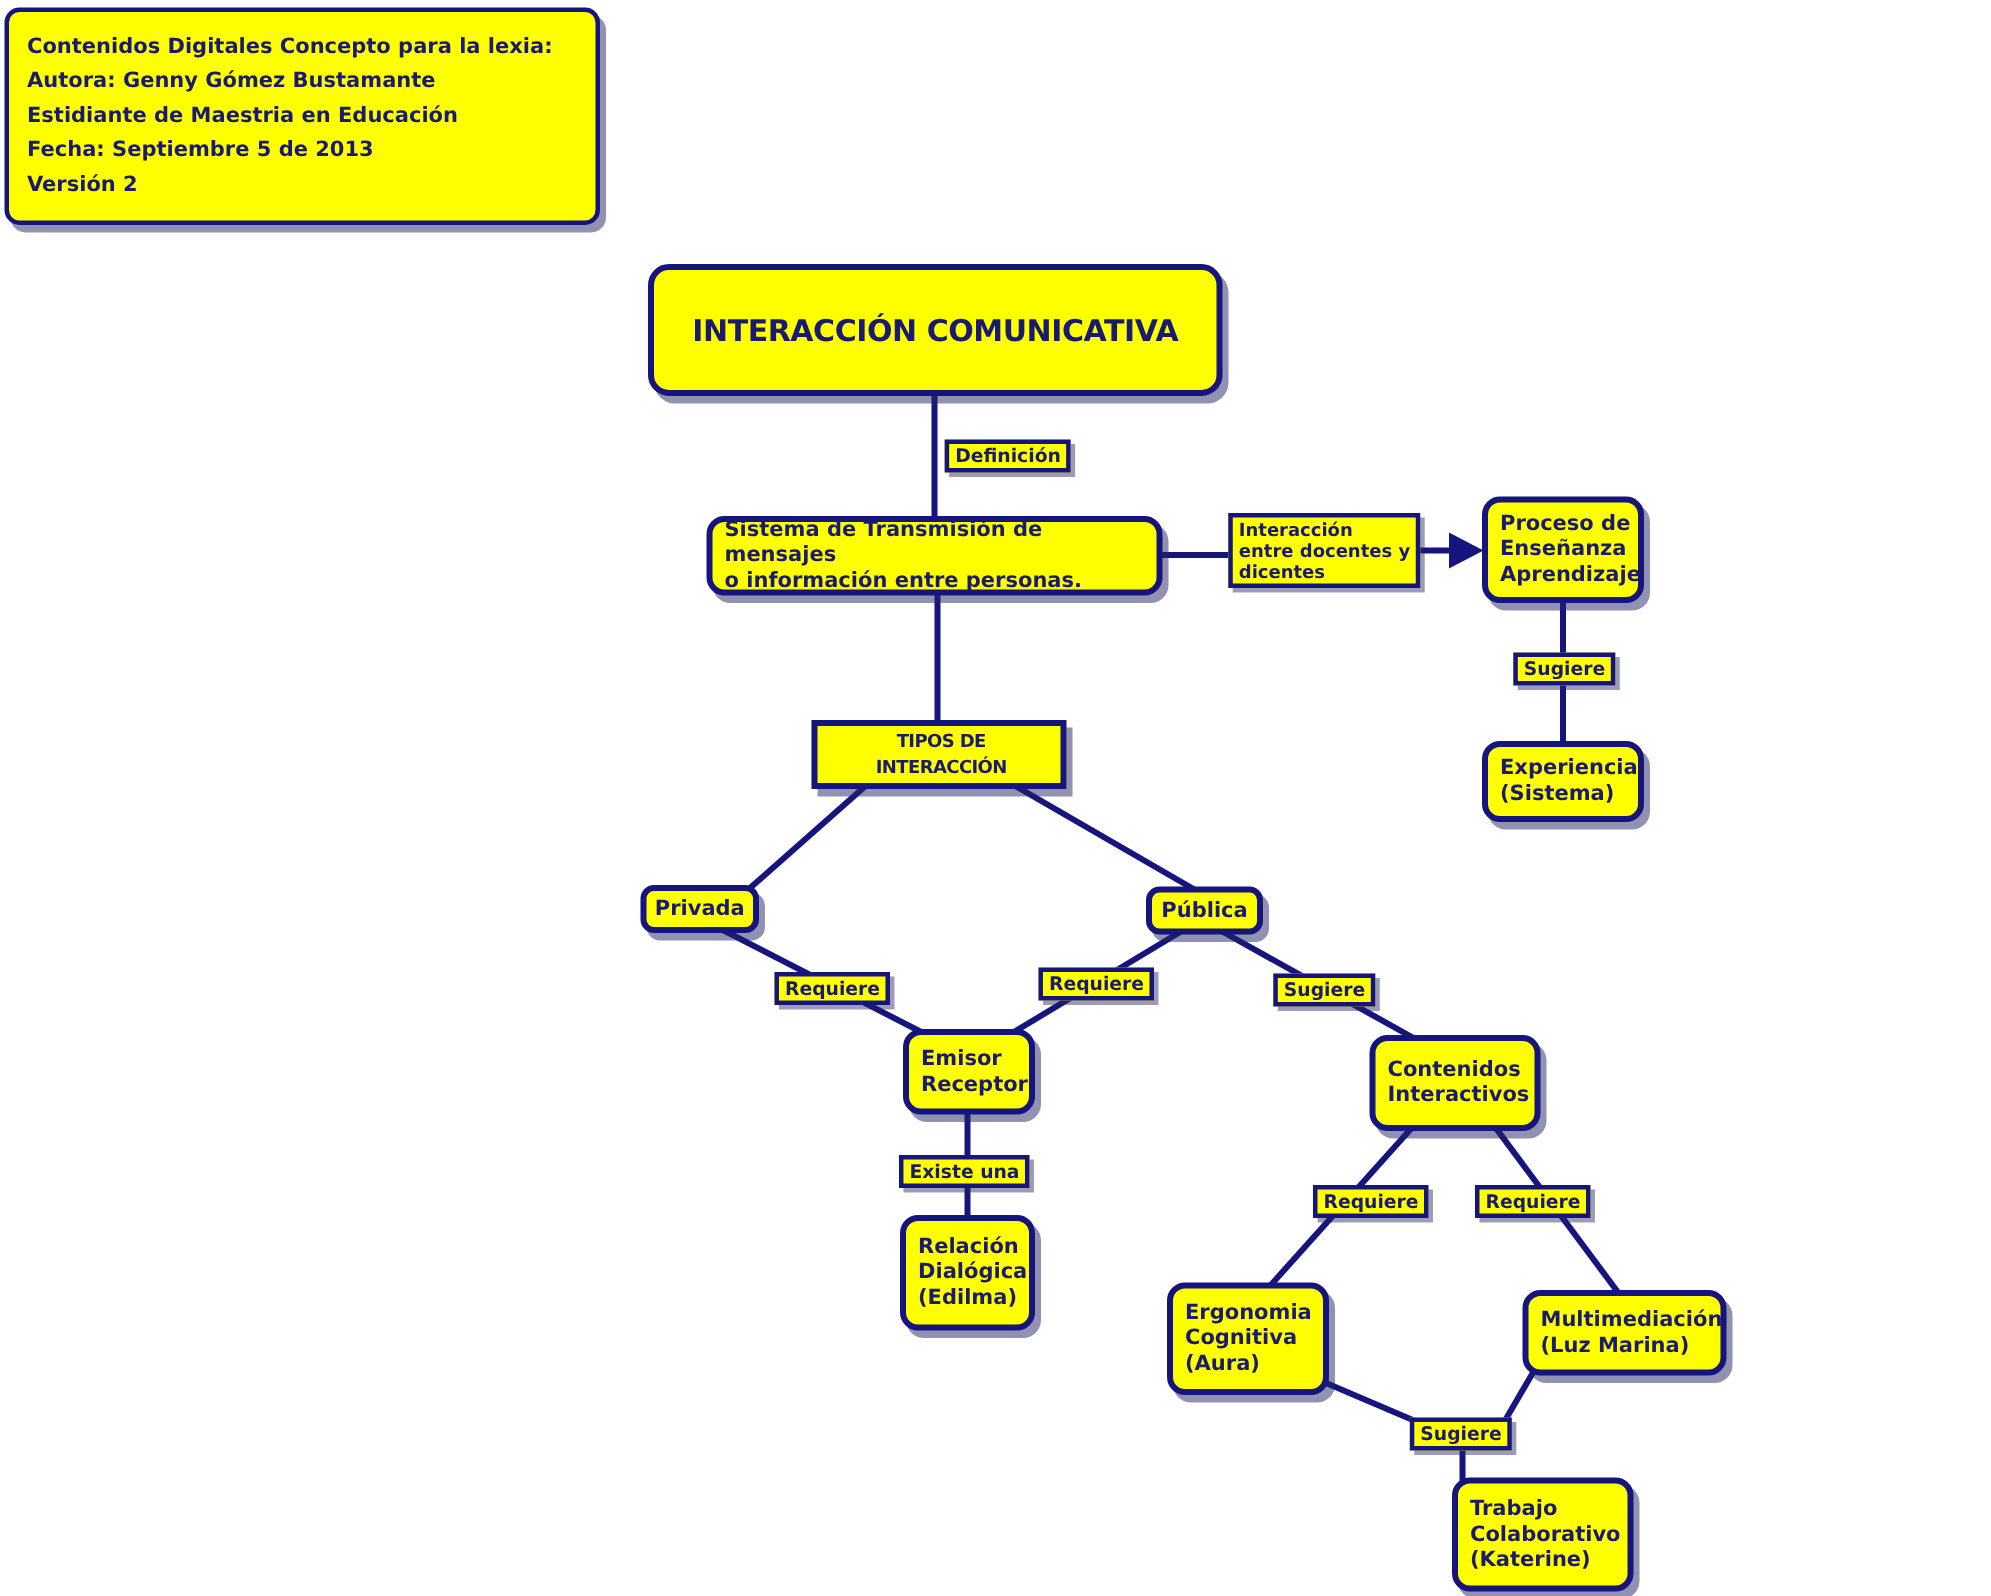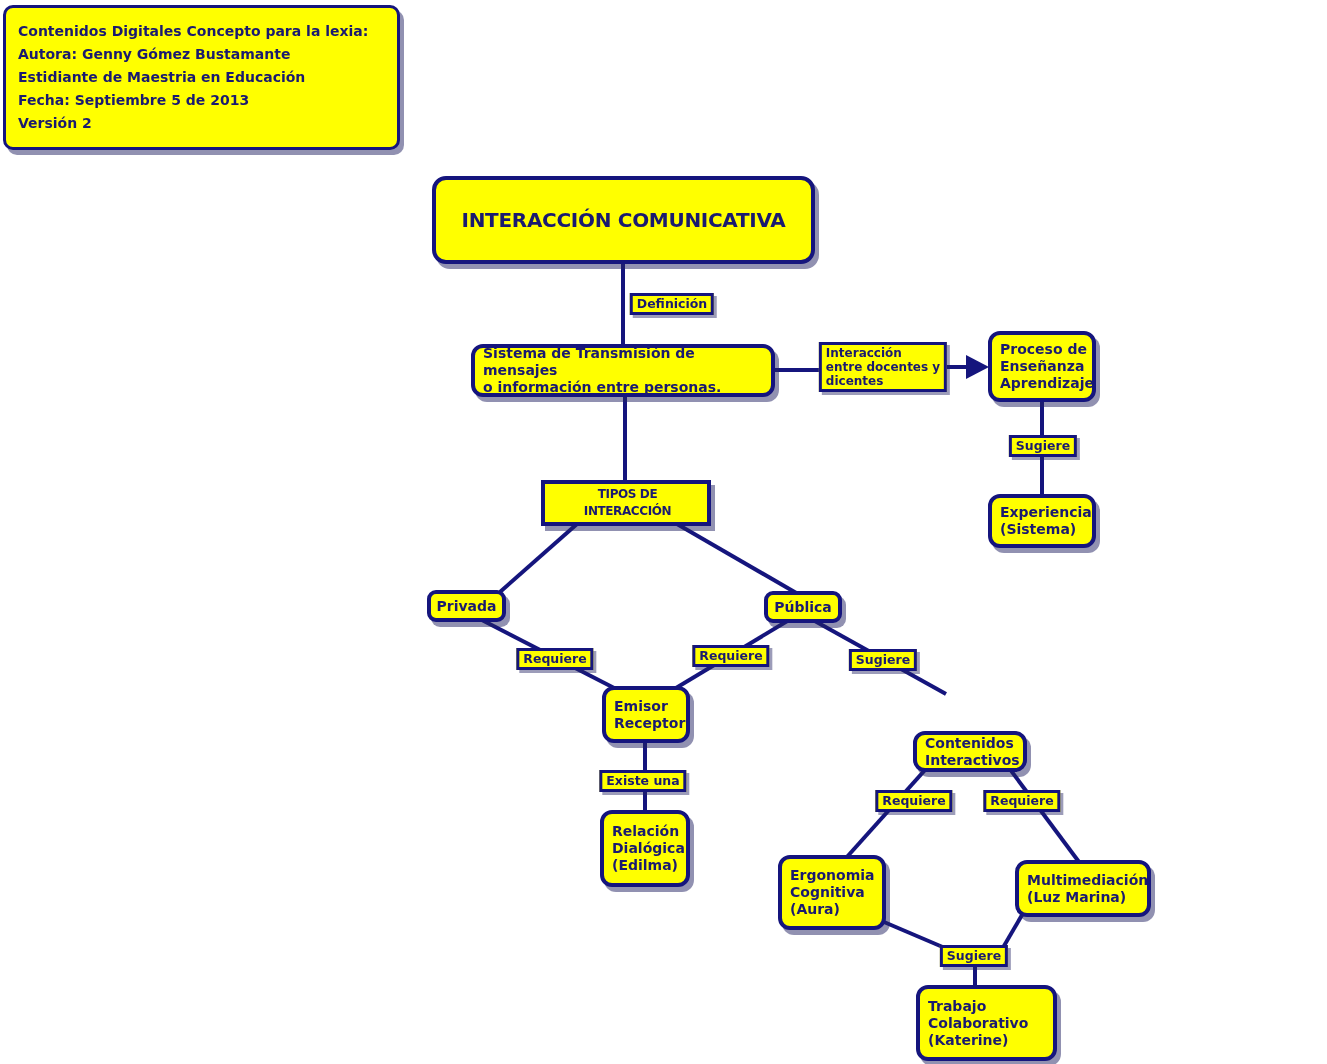--- a/index.html
+++ b/index.html
@@ -94,21 +94,21 @@
 
   <div class="lbl" style="left:555px;top:659px;">Requiere</div>
 
   <div class="lbl" style="left:731px;top:656px;">Requiere</div>
 
   <div class="lbl" style="left:883px;top:660px;">Sugiere</div>
 
   <div class="box" style="left:602px;top:686px;width:88px;height:57px;">Emisor
 Receptor</div>
 
-  <div class="box" style="left:913px;top:731px;width:114px;height:41px;">Contenidos
+  <div class="box" style="left:913px;top:690px;width:114px;height:64px;">Contenidos
 Interactivos</div>
 
   <div class="lbl" style="left:643px;top:781px;">Existe una</div>
 
   <div class="box" style="left:600px;top:810px;width:90px;height:77px;">Relación
 Dialógica
 (Edilma)</div>
 
   <div class="lbl" style="left:914px;top:801px;">Requiere</div>
 
@@ -116,17 +116,17 @@
 
   <div class="box" style="left:778px;top:855px;width:108px;height:75px;">Ergonomia
 Cognitiva
 (Aura)</div>
 
   <div class="box" style="left:1015px;top:860px;width:136px;height:57px;">Multimediación
 (Luz Marina)</div>
 
   <div class="lbl" style="left:974px;top:956px;">Sugiere</div>
 
-  <div class="box" style="left:916px;top:985px;width:141px;height:76px;">Trabajo
+  <div class="box" style="left:968px;top:985px;width:121px;height:76px;">Trabajo
 Colaborativo
 (Katerine)</div>
 
 </div>
 
 </body></html>

